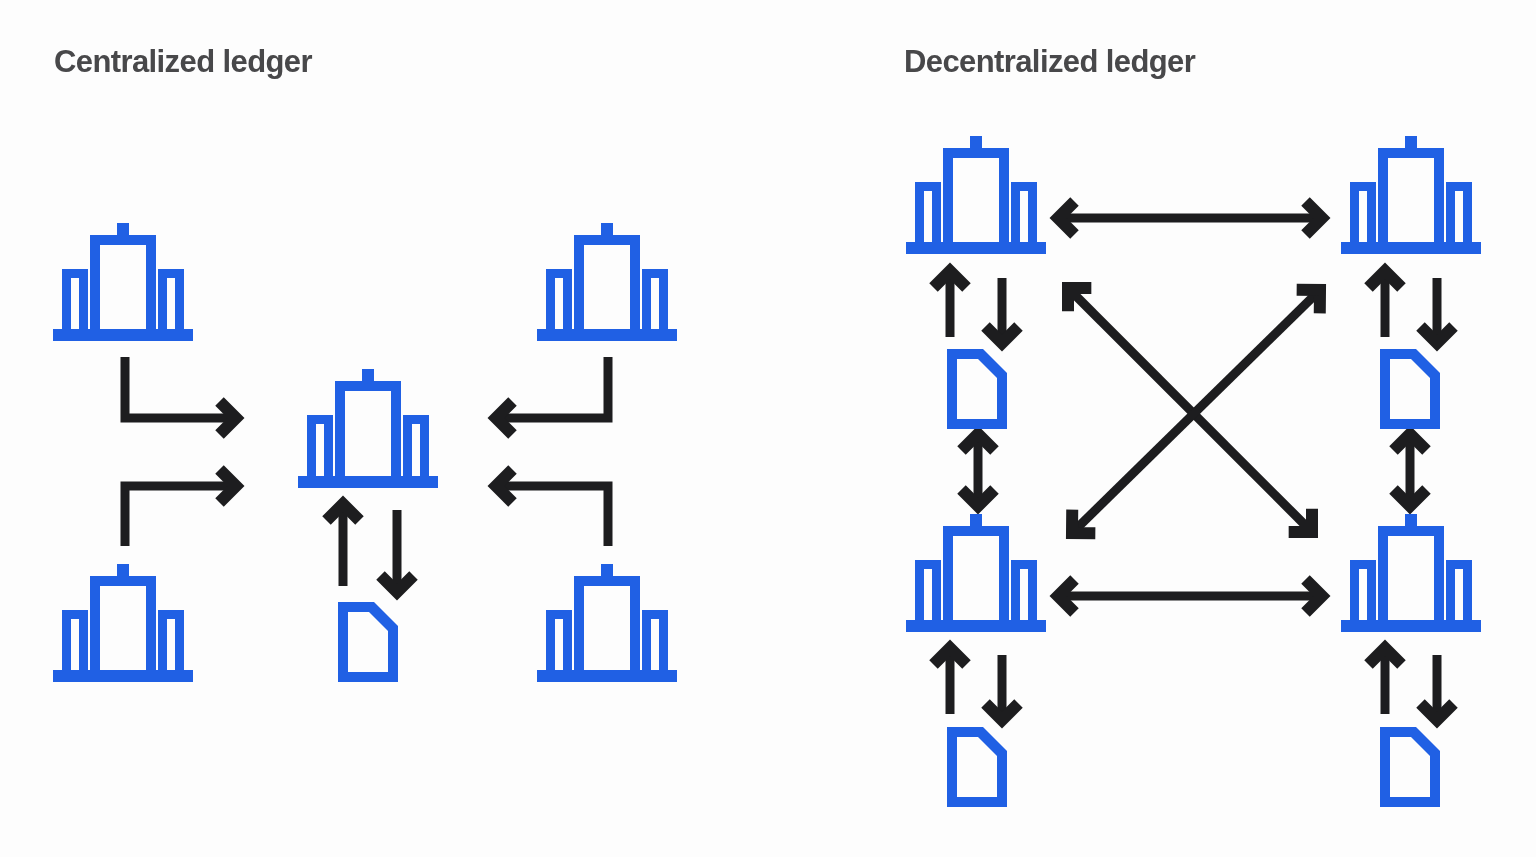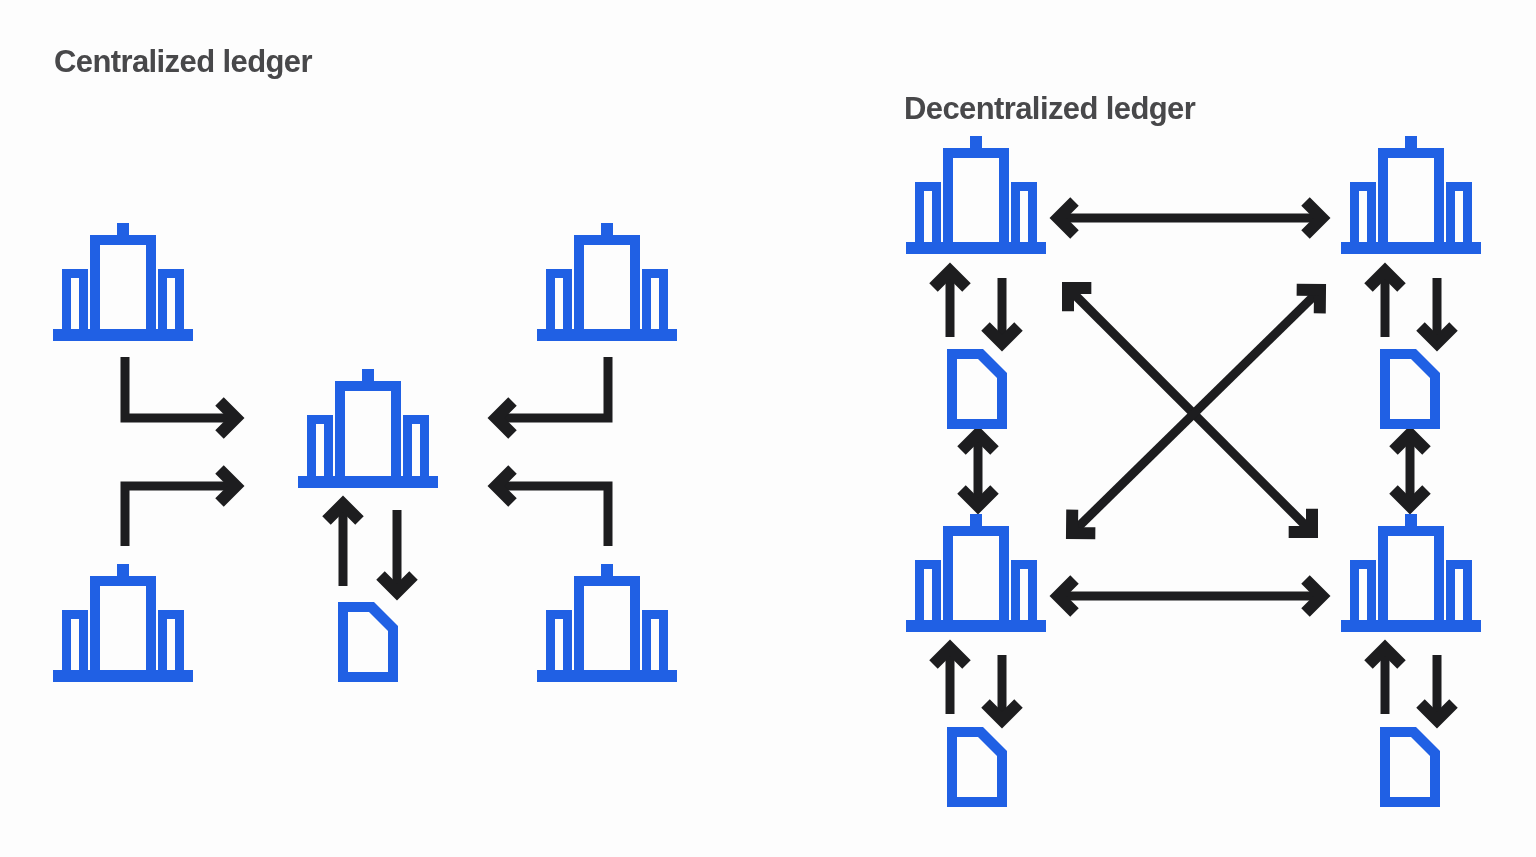--- a/index.html
+++ b/index.html
@@ -22,21 +22,21 @@
   svg.diagram {
     position: absolute;
     left: 0; top: 0;
   }
 </style>
 </head>
 <body>
 
 <div class="stage">
   <div class="panel-title" id="title-centralized" style="left: 54px; top: 44px; color: rgb(72, 72, 74);">Centralized ledger</div>
-  <div class="panel-title" id="title-decentralized" style="left: 904px; top: 44px; color: rgb(72, 72, 74); margin-top: 47px;">Decentralized ledger</div>
+  <div class="panel-title" id="title-decentralized" style="left: 904px; top: 44px; color: rgb(72, 72, 74);">Decentralized ledger</div>
   <svg class="diagram" id="diagram-svg" width="1536" height="857" viewBox="0 0 1536 857">
       <g>
         <g>
           <path d="M125 357 L125 418 L236 418" fill="none" stroke="#1d1d1f" stroke-width="9" stroke-linejoin="miter"></path>
           <path d="M219.5 434.5 L236 418 L219.5 401.5" fill="none" stroke="#1d1d1f" stroke-width="12" stroke-linejoin="miter"></path>
         </g>
         <g>
           <path d="M125 546 L125 486 L236 486" fill="none" stroke="#1d1d1f" stroke-width="9" stroke-linejoin="miter"></path>
           <path d="M219.5 502.5 L236 486 L219.5 469.5" fill="none" stroke="#1d1d1f" stroke-width="12" stroke-linejoin="miter"></path>
         </g>

